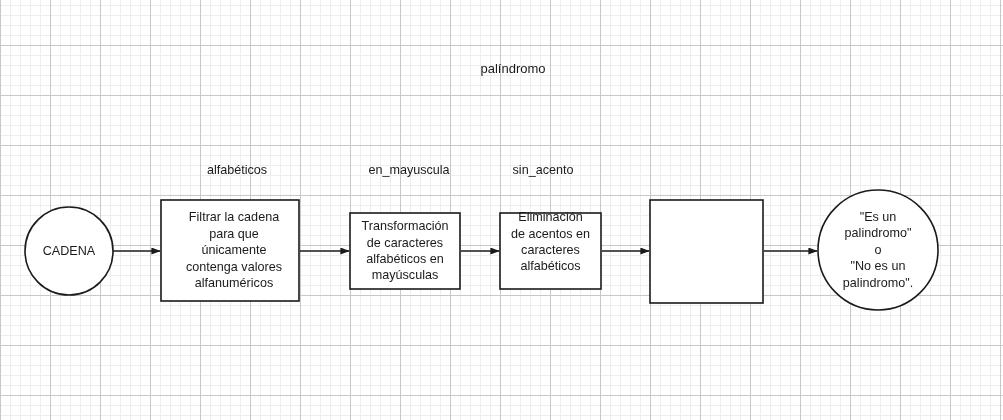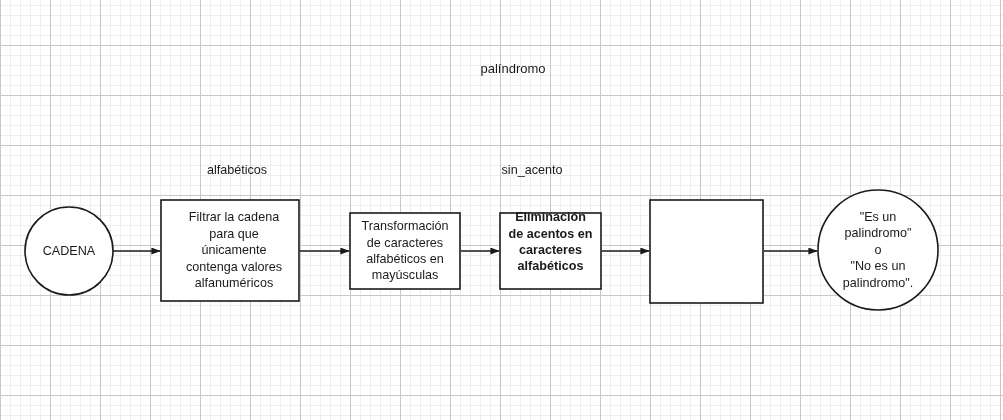--- a/index.html
+++ b/index.html
@@ -94,36 +94,37 @@
     <line x1="113" y1="251" x2="160" y2="251" stroke="#1a1a1a" stroke-width="1.6" marker-end="url(#arrowhead)"></line>
     <line x1="300" y1="251" x2="349" y2="251" stroke="#1a1a1a" stroke-width="1.6" marker-end="url(#arrowhead)"></line>
     <line x1="461" y1="251" x2="499" y2="251" stroke="#1a1a1a" stroke-width="1.6" marker-end="url(#arrowhead)"></line>
     <line x1="602" y1="251" x2="649" y2="251" stroke="#1a1a1a" stroke-width="1.6" marker-end="url(#arrowhead)"></line>
     <line x1="764" y1="251" x2="817" y2="251" stroke="#1a1a1a" stroke-width="1.6" marker-end="url(#arrowhead)"></line>
   </svg>
 
   <div class="title-text" style="left:403px; top:61px; width:220px;">palíndromo</div>
 
   <div class="edge-label" style="left:167px; top:163px; width:140px;">alfabéticos</div>
-  <div class="edge-label" style="left:462px; top:163px; width:140px;">sin_acento</div>
+  <div class="edge-label" style="left:339px; top:163px; width:140px;">en_mayuscula</div>
+  <div class="edge-label" style="left:473px; top:163px; width:140px;">sin_acento</div>
 
   <div class="node-text" style="left:25px; top:207px; width:88px; height:88px;">CADENA</div>
 
   <div class="node-text" style="left:161px; top:200px; width:138px; height:101px;padding-left:8px;">Filtrar la cadena
 para que
 únicamente
 contenga valores
 alfanuméricos</div>
 
   <div class="node-text" style="left:348px; top:213px; width:114px; height:76px;">Transformación
 de caracteres
 alfabéticos en
 mayúsculas</div>
 
-  <div class="node-text" style="left:498px; top:213px; width:105px; height:58px;font-weight:bold;">Eliminación
+  <div class="node-text" style="left:498px; top:213px; width:105px; height:58px;">Eliminación
 de acentos en
 caracteres
 alfabéticos</div>
 
 
   <div class="node-text" style="left:818px; top:190px; width:120px; height:120px;">"Es un
 palindromo"
 o
 "No es un
 palindromo".</div>

